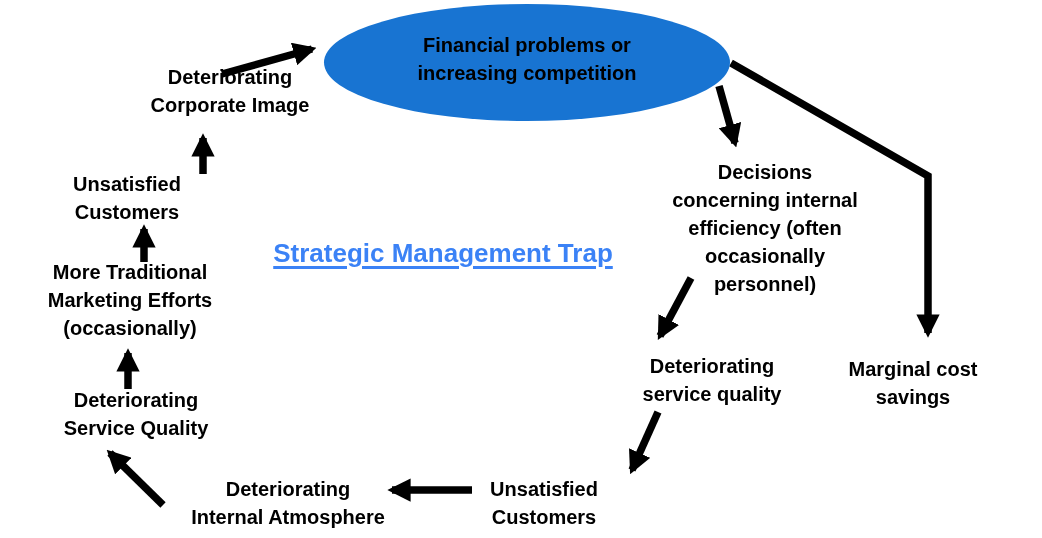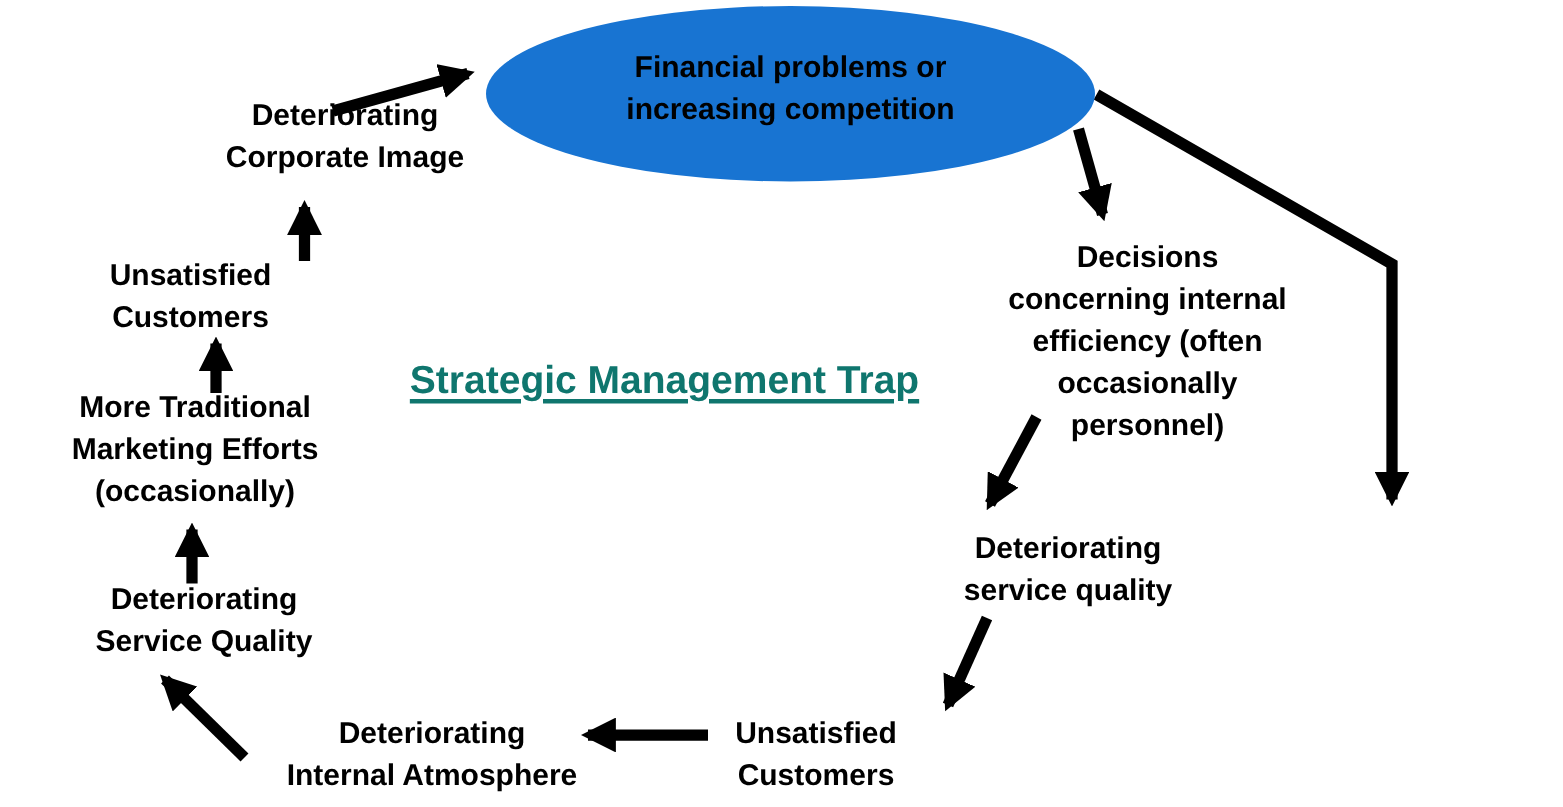--- a/index.html
+++ b/index.html
@@ -48,21 +48,21 @@
     transform: none;
     margin-top: -7px;
   }
   #diagram-title {
     position: absolute;
     left: 443px;
     top: 238px;
     transform: translateX(-50%);
     font-weight: bold;
     font-size: 26px;
-    color: #0f766e;
+    color: #3b82f6;
     text-decoration: underline;
     text-decoration-thickness: 3px;
     text-underline-offset: 4px;
     white-space: nowrap;
   }
   .arrow {
     stroke: #000000;
     stroke-width: 7.5;
     fill: none;
   }
@@ -118,14 +118,16 @@
 
   <div class="node" style="left:712px; top:352px;">Deteriorating
 service quality</div>
 
   <div class="node" style="left:765px; top:158px;">Decisions
 concerning internal
 efficiency (often
 occasionally
 personnel)</div>
 
+  <div class="node" style="left:913px; top:355px;">Marginal cost
+savings</div>
 
 </div>
 
 </body></html>

